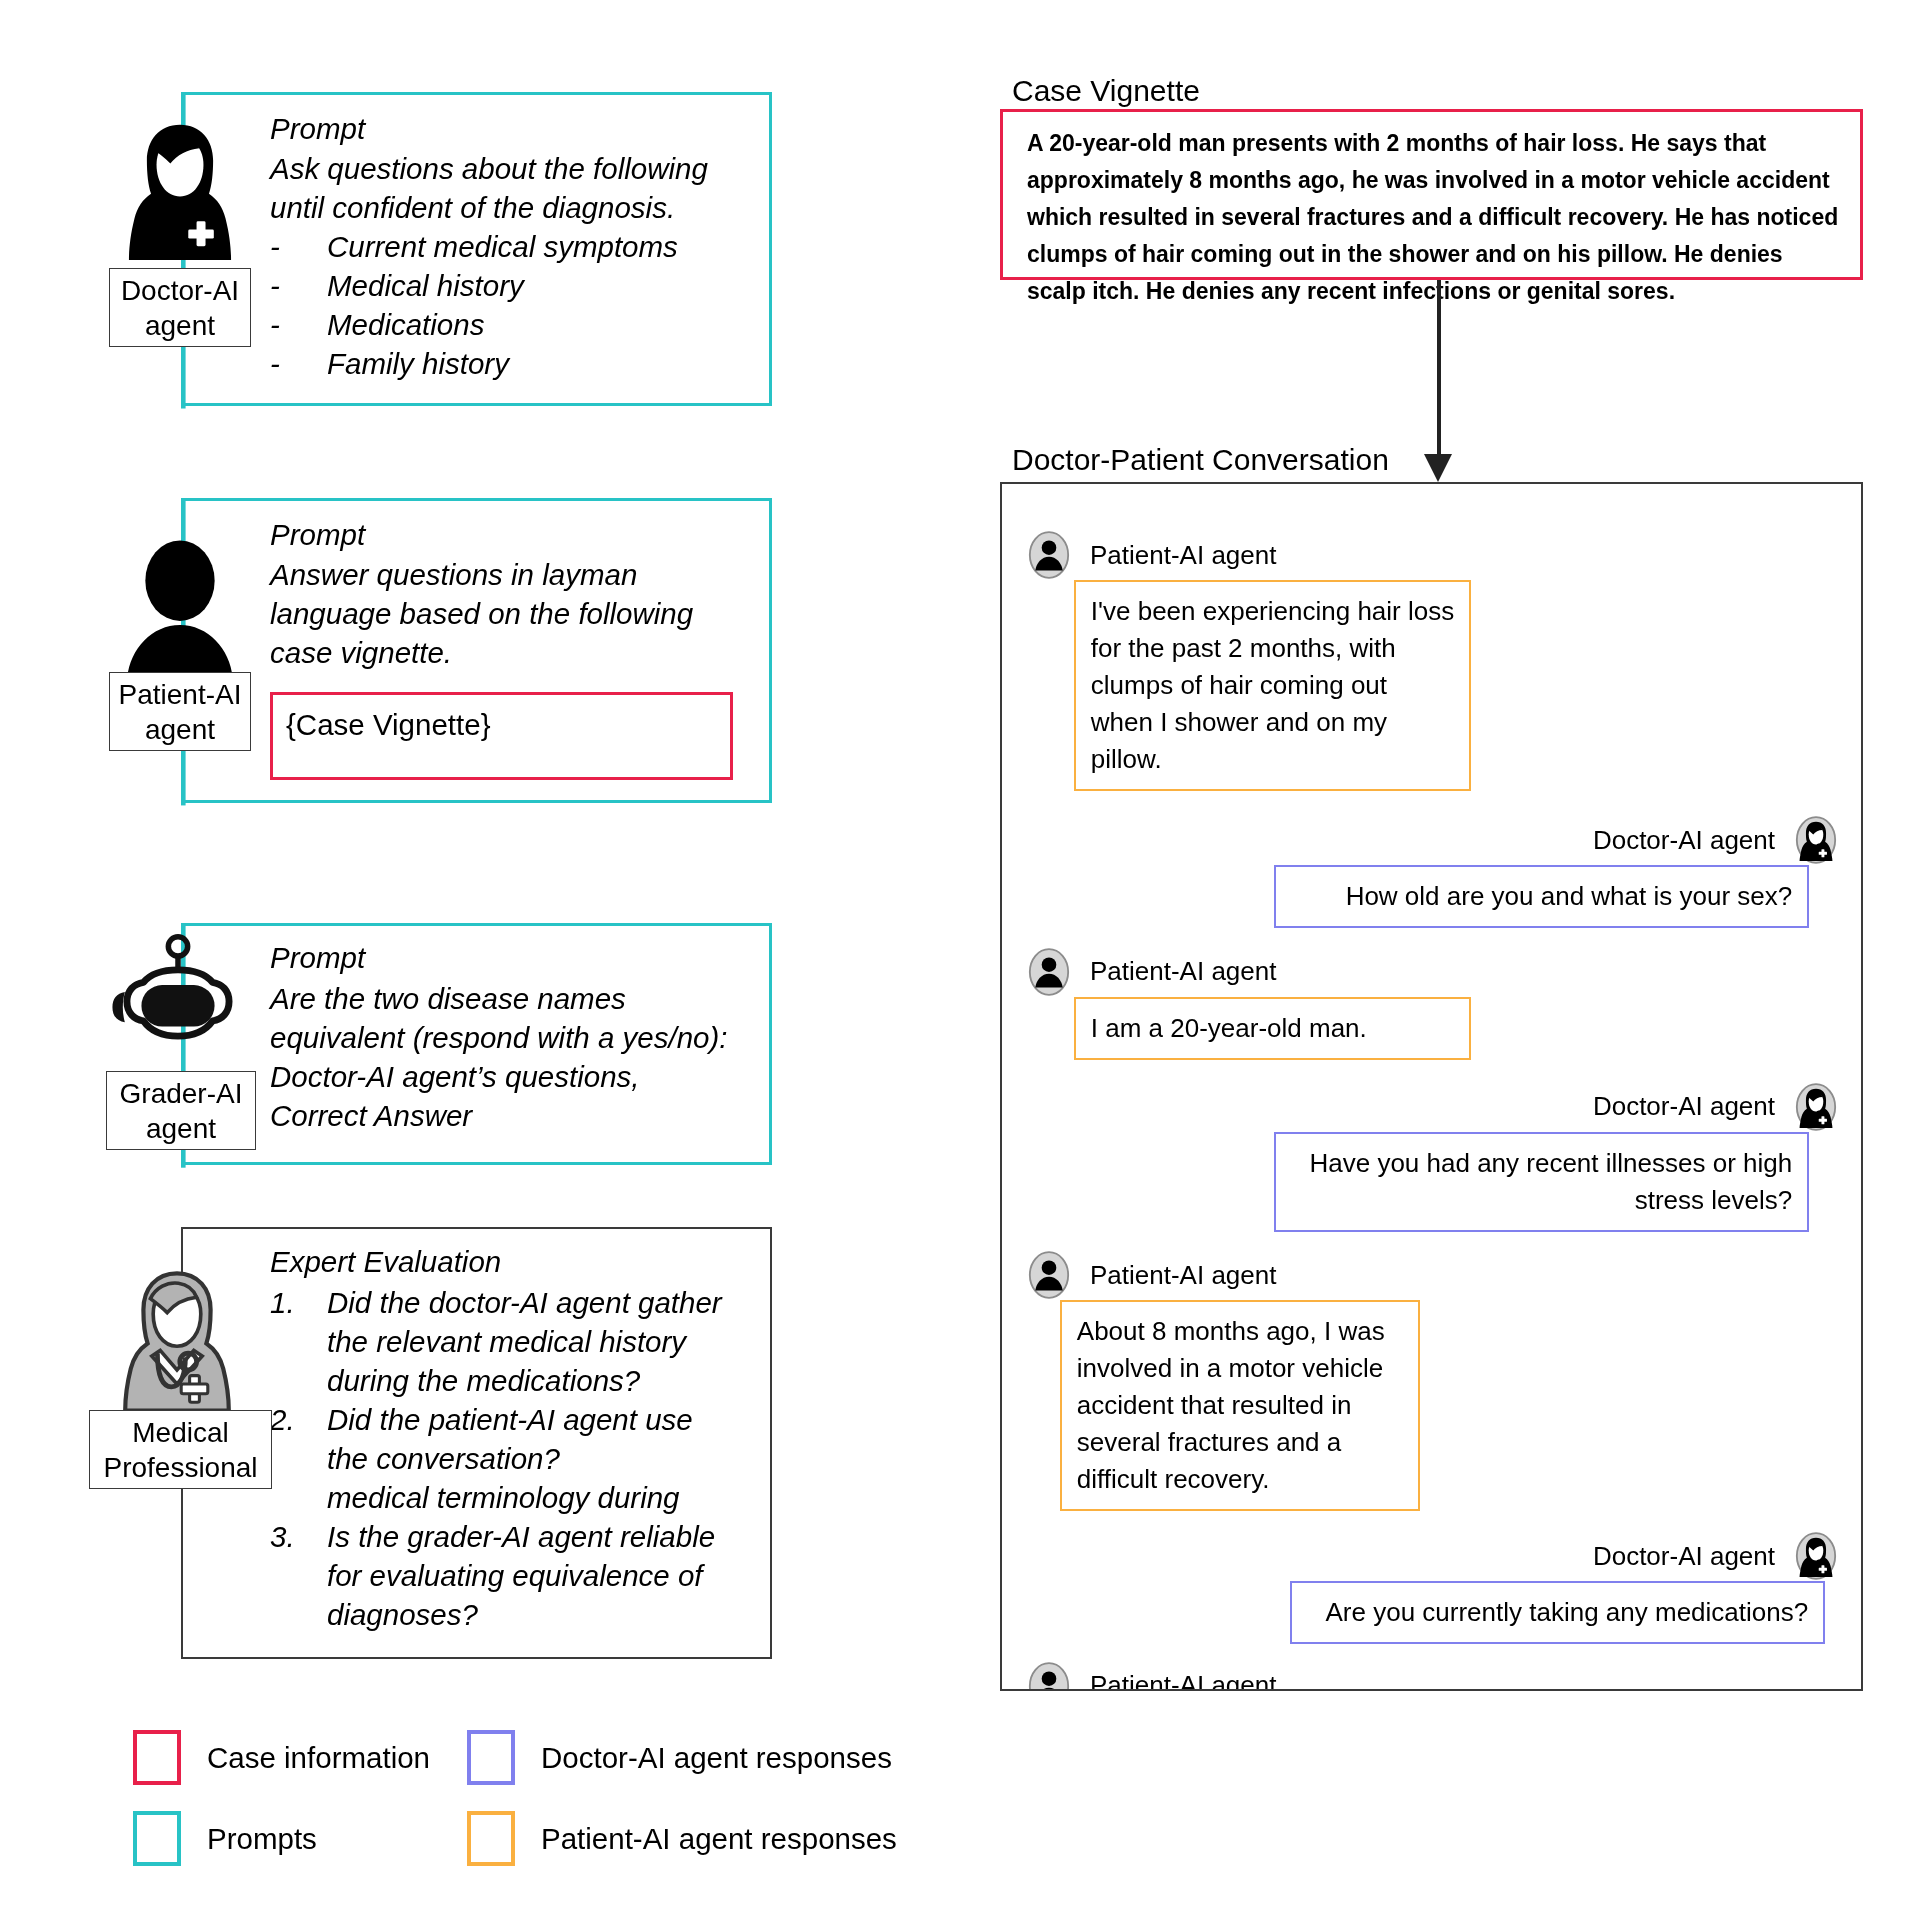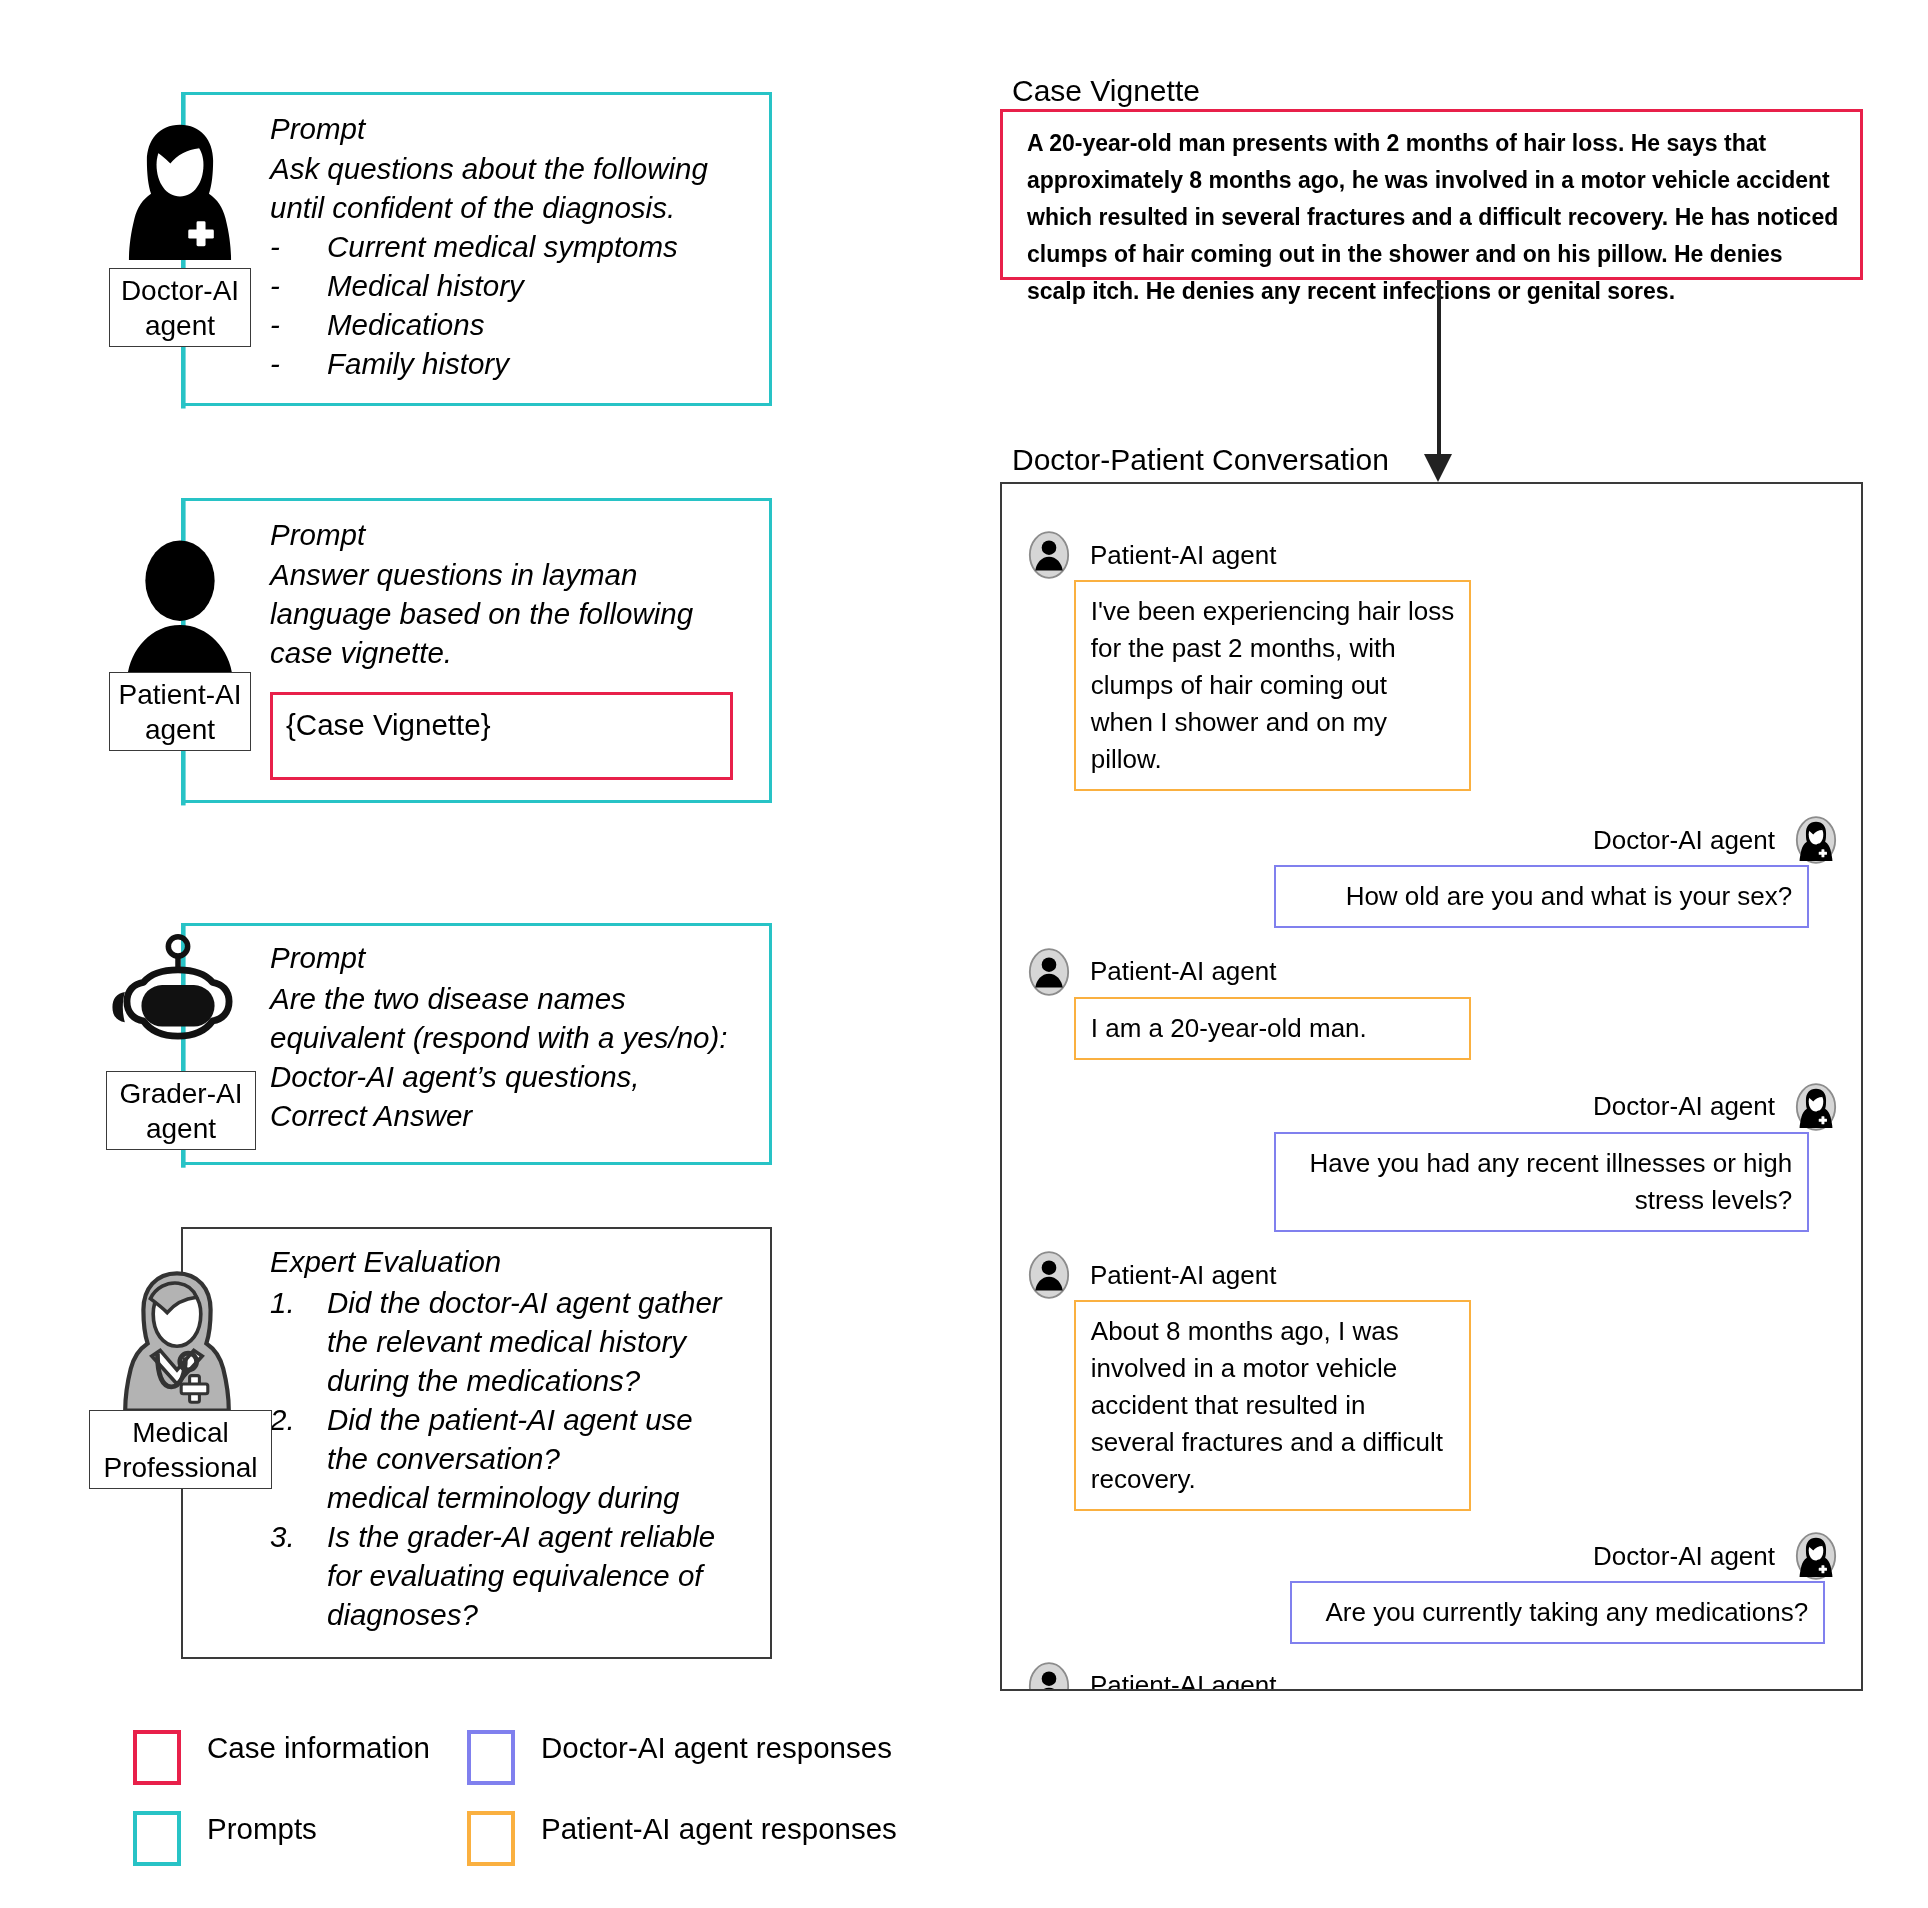--- a/index.html
+++ b/index.html
@@ -106,21 +106,21 @@
     line-height: 39px;
   }
   .num-row .num { width: 57px; flex: 0 0 57px; }
   .num-row .txt { flex: 1; }
 
   
   #legend { position: absolute; left: 109px; top: 1730px; width: 757px; }
   .legend-item {
     position: absolute;
     display: flex;
-    align-items: flex-start;
+    align-items: center;
     padding-left: 24px;
   }
   .legend-swatch {
     width: 48px;
     height: 55px;
     box-sizing: border-box;
     background: #fff;
     flex: 0 0 48px;
   }
   .legend-text {
@@ -470,21 +470,21 @@
 
   <div class="turn left" style="margin:18.5px 0 0 26px;">
     <div class="turn-header">
       <svg class="avatar" viewBox="0 0 46 54">
         <ellipse cx="23" cy="27" rx="21" ry="25" fill="#d6d6d6" stroke="#8c8c8c" stroke-width="2"></ellipse>
         <circle cx="23" cy="19" r="8" fill="#000"></circle>
         <path fill="#000" d="M23 29c-8 0-14 7-15 15h30c-1-8-7-15-15-15z"></path>
       </svg>
       <span class="speaker">Patient-AI agent</span>
     </div>
-    <div class="bubble patient" style="width:397px; margin-left:46px;">About 8 months ago, I was involved in a motor vehicle accident that resulted in several fractures and a difficult recovery.</div>
+    <div class="bubble patient" style="width:360px; margin-left:32px;">About 8 months ago, I was involved in a motor vehicle accident that resulted in several fractures and a difficult recovery.</div>
   </div>
 
   <div class="turn right" style="margin:20px 24px 0 0;">
     <div class="turn-header">
       <span class="speaker">Doctor-AI agent</span>
       <svg class="avatar" viewBox="0 0 46 54">
         <ellipse cx="23" cy="27" rx="21" ry="25" fill="#d6d6d6" stroke="#8c8c8c" stroke-width="2"></ellipse>
         <path fill="#000" d="M23 7c-7 0-11 5-11 12 0 4 0 7 1 10-3 2-5 5-6 9-1 5-2 9-2 12h36c0-3-1-7-2-12-1-4-3-7-6-9 1-3 1-6 1-10 0-7-4-12-11-12z"></path>
         <path fill="#fff" d="M23 12c-5 0-8 4-8 9 0 6 3 11 8 11s8-5 8-11c0-5-3-9-8-9z"></path>
         <path fill="#000" d="M14 16c2-4 6-6 10-5 3 0 5 2 6 5-4 0-8 2-10 5-2-2-4-4-6-5z"></path>

